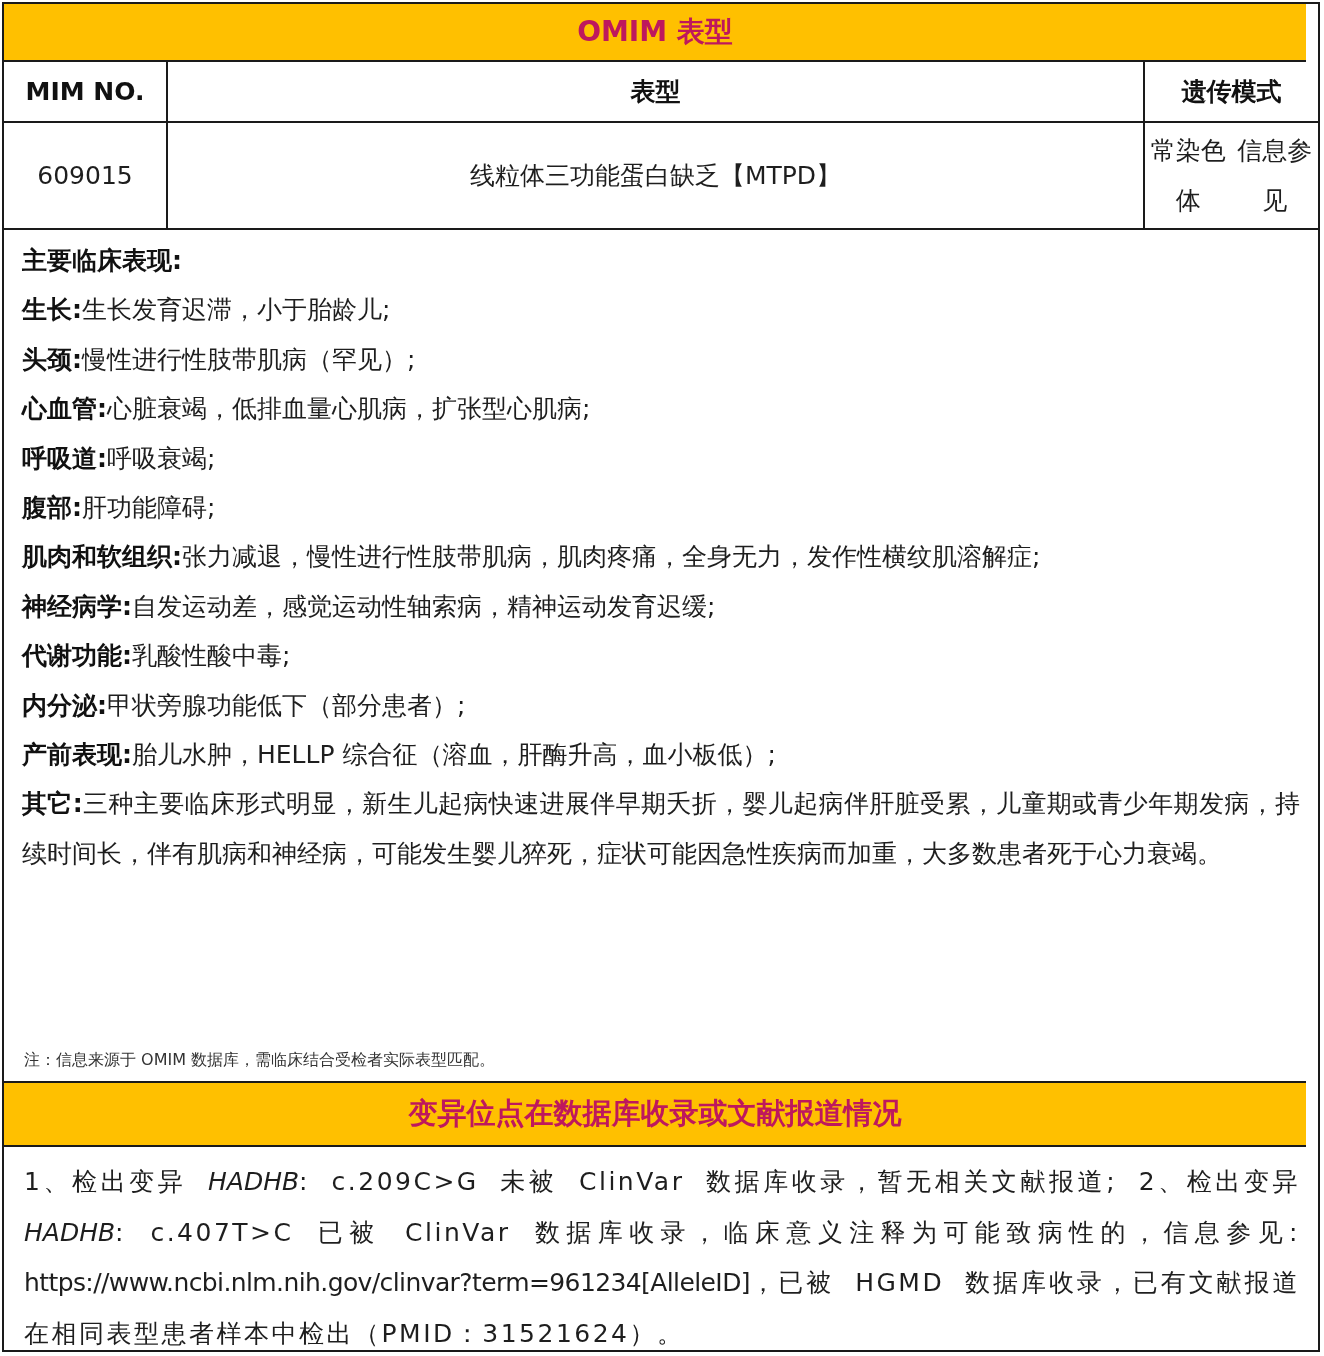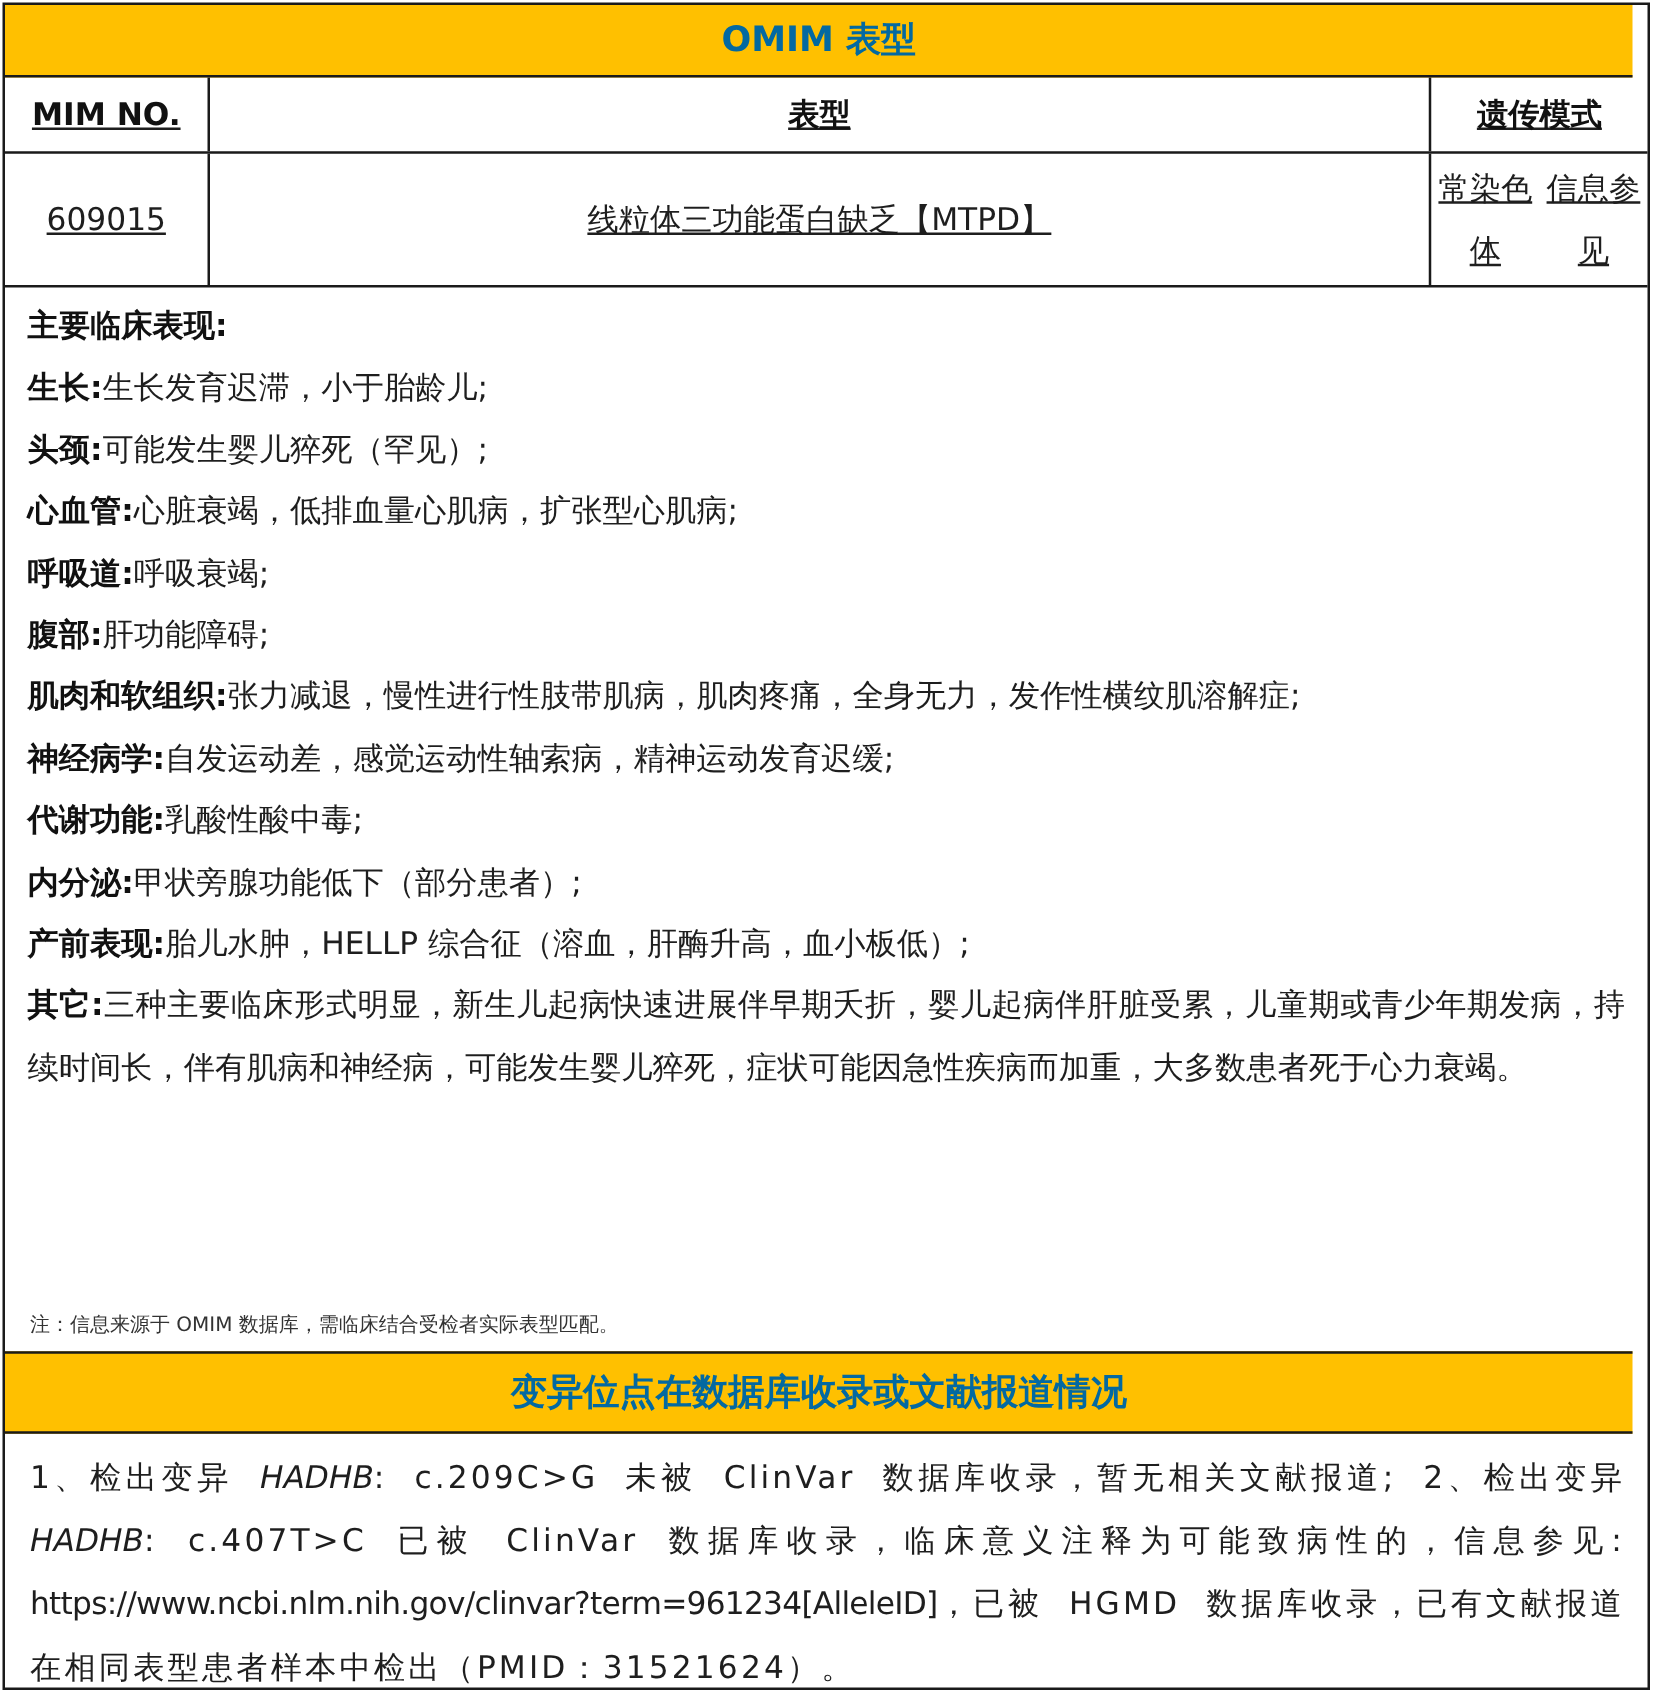--- a/index.html
+++ b/index.html
@@ -10,28 +10,28 @@
   }
   .frame {
     position: absolute; left: 2px; top: 2px; width: 1318px; height: 1350px;
     border: 2px solid #1a1a1a; box-sizing: border-box; background: #fff;
   }
   .banner {
     position: absolute; left: 0; right: 12px;
     background: #ffc000;
     border-bottom: 2px solid #1a1a1a;
     display: flex; align-items: center; justify-content: center;
-    font-weight: bold; font-size: 28px; color: #0369a1;
+    font-weight: bold; font-size: 28px; color: #be185d;
   }
   .banner.top { top: 0; height: 56px; }
   .banner.mid { top: 1077px; height: 62px; border-top: 2px solid #1a1a1a; font-size: 29px; }
 
   .hdr-row, .data-row {
     position: absolute; left: 0; right: 0; display: flex;
-    border-bottom: 2px solid #1a1a1a; box-sizing: border-box; text-decoration: underline;
+    border-bottom: 2px solid #1a1a1a; box-sizing: border-box;
   }
   .hdr-row { top: 58px; height: 61px; }
   .data-row { top: 119px; height: 107px; }
   .cell {
     display: flex; align-items: center; justify-content: center; box-sizing: border-box;
     text-align: center;
   }
   .c1 { width: 164px; border-right: 2px solid #1a1a1a; }
   .c2 { width: 977px; border-right: 2px solid #1a1a1a; }
   .c3 { flex: 1; }
@@ -74,21 +74,21 @@
     <div class="cell c2">线粒体三功能蛋白缺乏【MTPD】</div>
     <div class="cell c3 inherit">
       <span>常染色体</span>
       <span>信息参见</span>
     </div>
   </div>
 
   <div class="clinical">
     <div class="line"><b>主要临床表现:</b></div>
     <div class="line"><b>生长:</b><span>生长发育迟滞，小于胎龄儿;</span></div>
-    <div class="line"><b>头颈:</b><span>可能发生婴儿猝死（罕见）;</span></div>
+    <div class="line"><b>头颈:</b><span>慢性进行性肢带肌病（罕见）;</span></div>
     <div class="line"><b>心血管:</b><span>心脏衰竭，低排血量心肌病，扩张型心肌病;</span></div>
     <div class="line"><b>呼吸道:</b><span>呼吸衰竭;</span></div>
     <div class="line"><b>腹部:</b><span>肝功能障碍;</span></div>
     <div class="line"><b>肌肉和软组织:</b><span>张力减退，慢性进行性肢带肌病，肌肉疼痛，全身无力，发作性横纹肌溶解症;</span></div>
     <div class="line"><b>神经病学:</b><span>自发运动差，感觉运动性轴索病，精神运动发育迟缓;</span></div>
     <div class="line"><b>代谢功能:</b><span>乳酸性酸中毒;</span></div>
     <div class="line"><b>内分泌:</b><span>甲状旁腺功能低下（部分患者）;</span></div>
     <div class="line"><b>产前表现:</b><span>胎儿水肿，HELLP 综合征（溶血，肝酶升高，血小板低）;</span></div>
     <div class="line wrap"><b>其它:</b><span>三种主要临床形式明显，新生儿起病快速进展伴早期夭折，婴儿起病伴肝脏受累，儿童期或青少年期发病，持续时间长，伴有肌病和神经病，可能发生婴儿猝死，症状可能因急性疾病而加重，大多数患者死于心力衰竭。</span></div>
   </div>

